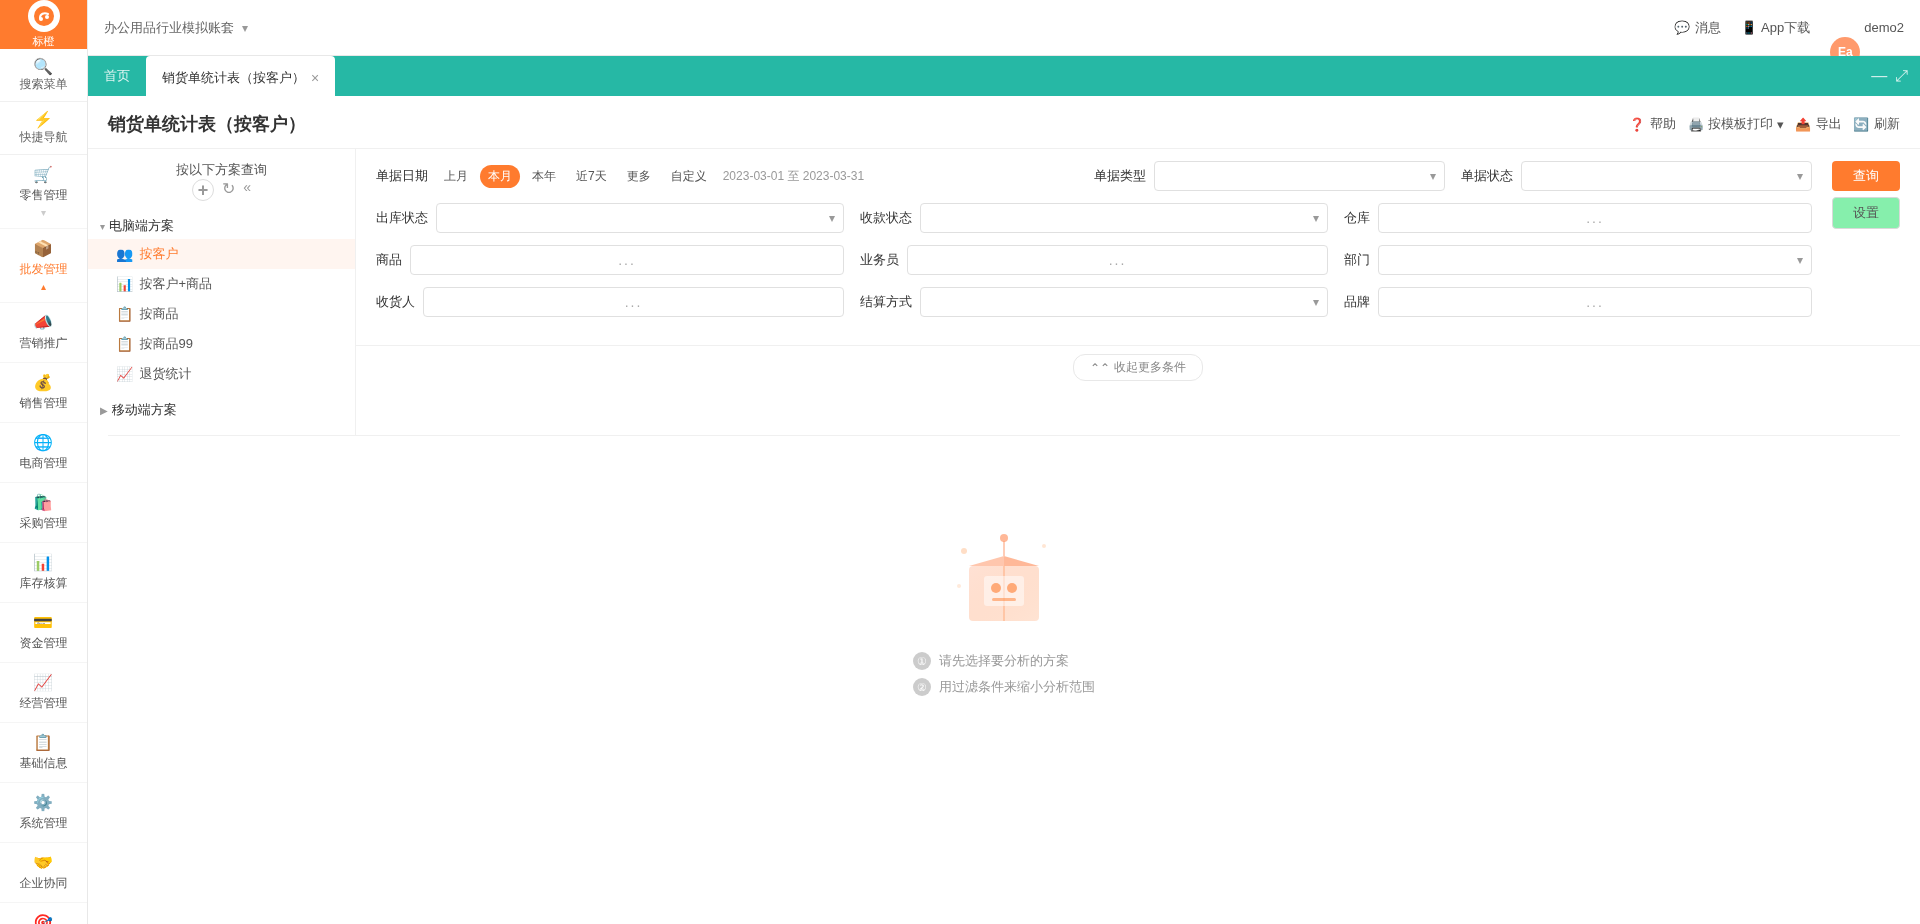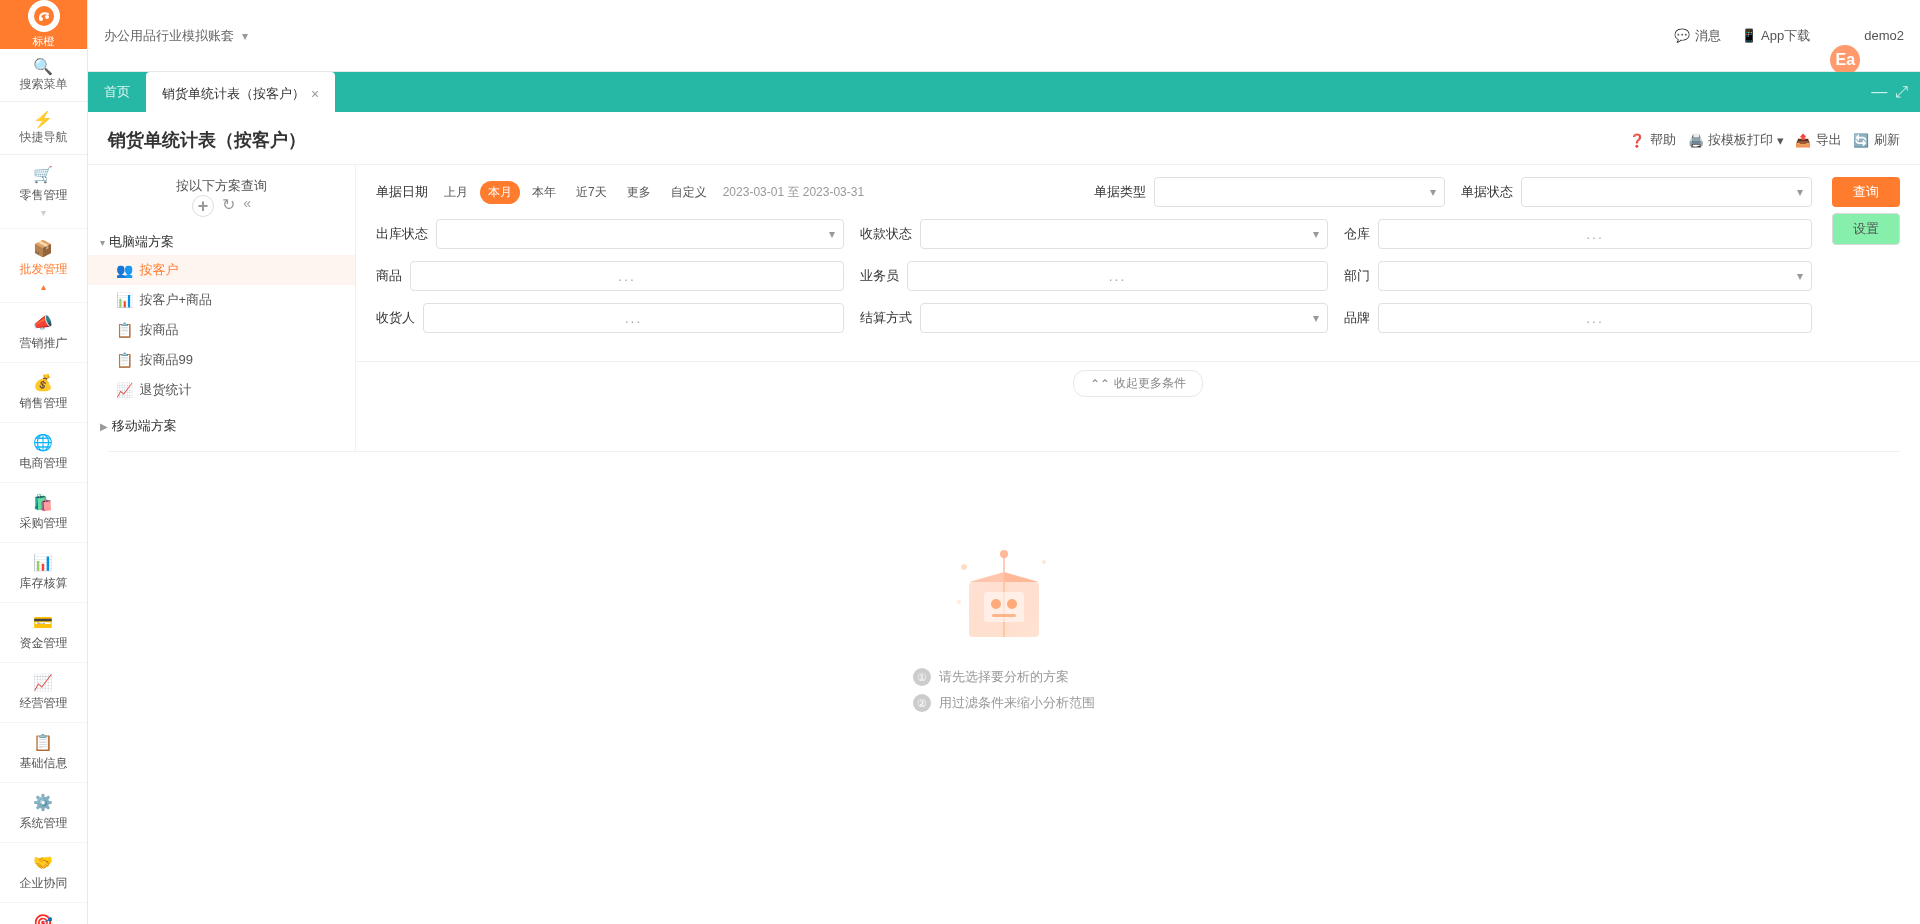--- a/index.html
+++ b/index.html
@@ -13,27 +13,27 @@
     .sidebar-search { padding: 8px 12px; font-size: 12px; color: #666; cursor: pointer; border-bottom: 1px solid #f0f0f0; text-align: center; }
     .sidebar-nav { padding: 8px 12px; font-size: 12px; color: #666; cursor: pointer; border-bottom: 1px solid #f0f0f0; text-align: center; }
     .sidebar-item { padding: 10px 8px; font-size: 12px; color: #555; cursor: pointer; text-align: center; border-bottom: 1px solid #f5f5f5; display: flex; flex-direction: column; align-items: center; gap: 3px; }
     .sidebar-item.active { color: #ff7b2e; }
     .sidebar-item .s-icon { font-size: 16px; }
 
     
     .main { flex: 1; display: flex; flex-direction: column; height: 924px; overflow: hidden; }
 
     
-    .top-header { height: 72px; background: #fff; border-bottom: 1px solid #e8e8e8; display: flex; justify-content: space-between; padding: 0 16px; flex-shrink: 0; }
+    .top-header { height: 56px; background: #fff; border-bottom: 1px solid #e8e8e8; display: flex; justify-content: space-between; padding: 0 16px; flex-shrink: 0; }
     .header-left { display: flex; align-items: center; gap: 8px; }
     .header-title { font-size: 13px; color: #666; }
     .header-dropdown { color: #999; font-size: 12px; cursor: pointer; }
     .header-right { display: flex; align-items: center; gap: 20px; font-size: 13px; color: #555; }
     .header-right-item { display: flex; align-items: center; gap: 4px; cursor: pointer; }
-    .user-avatar { width: 30px; height: 30px; border-radius: 50%; background: #ff9a6c; display: flex; align-items: center; justify-content: center; color: #fff; font-size: 16px; font-weight: bold; margin-top: 48px; }
+    .user-avatar { width: 30px; height: 30px; border-radius: 50%; background: #ff9a6c; display: flex; align-items: center; justify-content: center; color: #fff; font-size: 12px; font-weight: bold; margin-top: 48px; }
 
     
     .tab-bar { height: 40px; background: #26b8a5; display: flex; align-items: center; padding: 0 0; flex-shrink: 0; }
     .tab-item { height: 44px; display: flex; align-items: center; padding: 0 16px; font-size: 13px; color: rgba(255,255,255,0.85); cursor: pointer; gap: 6px; }
     .tab-item.home { background: transparent; }
     .tab-item.active { background: #fff; color: #333; border-radius: 4px 4px 0 0; margin-top: 4px; }
     .tab-close { font-size: 14px; color: #999; cursor: pointer; }
     .tab-spacer { flex: 1; }
     .tab-actions { display: flex; align-items: center; gap: 8px; padding-right: 12px; color: rgba(255,255,255,0.8); font-size: 16px; cursor: pointer; }
 

